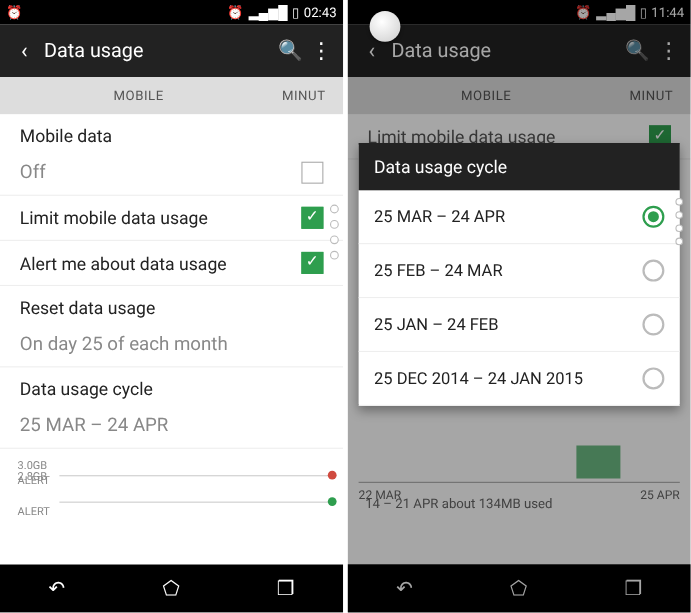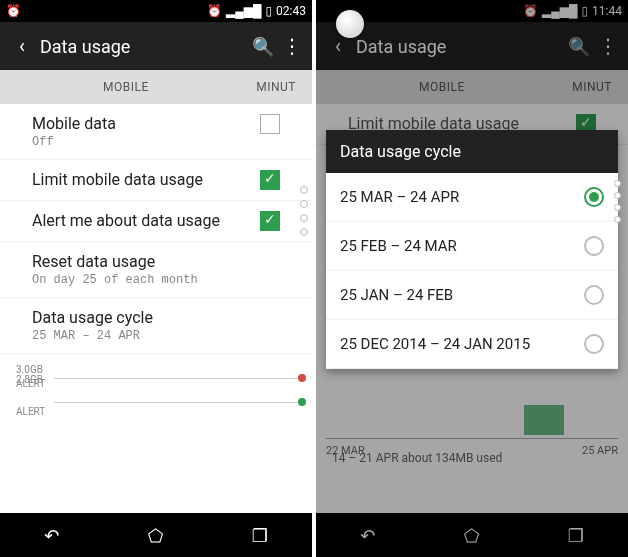--- a/index.html
+++ b/index.html
@@ -60,28 +60,28 @@
     display: flex;
     color: #555;
     font-size: 12px;
     letter-spacing: 0.5px;
   }
   .tabs .tab { flex:1; display:flex; align-items:center; justify-content:center; }
   .tabs .tab.partial { flex:0 0 60px; justify-content:flex-end; padding-right:16px; overflow:hidden; white-space:nowrap;}
   
   .list { flex:1; overflow:hidden; background:#fff; position:relative;}
   .row {
-    padding: 10px 32px;
+    padding: 10px 18px;
     border-bottom: 1px solid #eee;
     display:flex;
-    align-items:flex-start;
+    align-items:flex-end;
   }
   .row .txt { flex:1; }
   .row .title-t { font-size: 16px; color:#222; }
-  .row .sub { font-size: 12px; color:#888; margin-top:2px;font-family:Liberation Mono, monospace;}
+  .row .sub { font-size: 17px; color:#888; margin-top:14px;}
   .checkbox {
     width: 20px; height: 20px;
     border: 1px solid #aaa;
     background:#fff;
   }
   .checkbox.checked {
     background:#2e9e4e;
     border-color:#2e9e4e;
     position:relative;
   }

